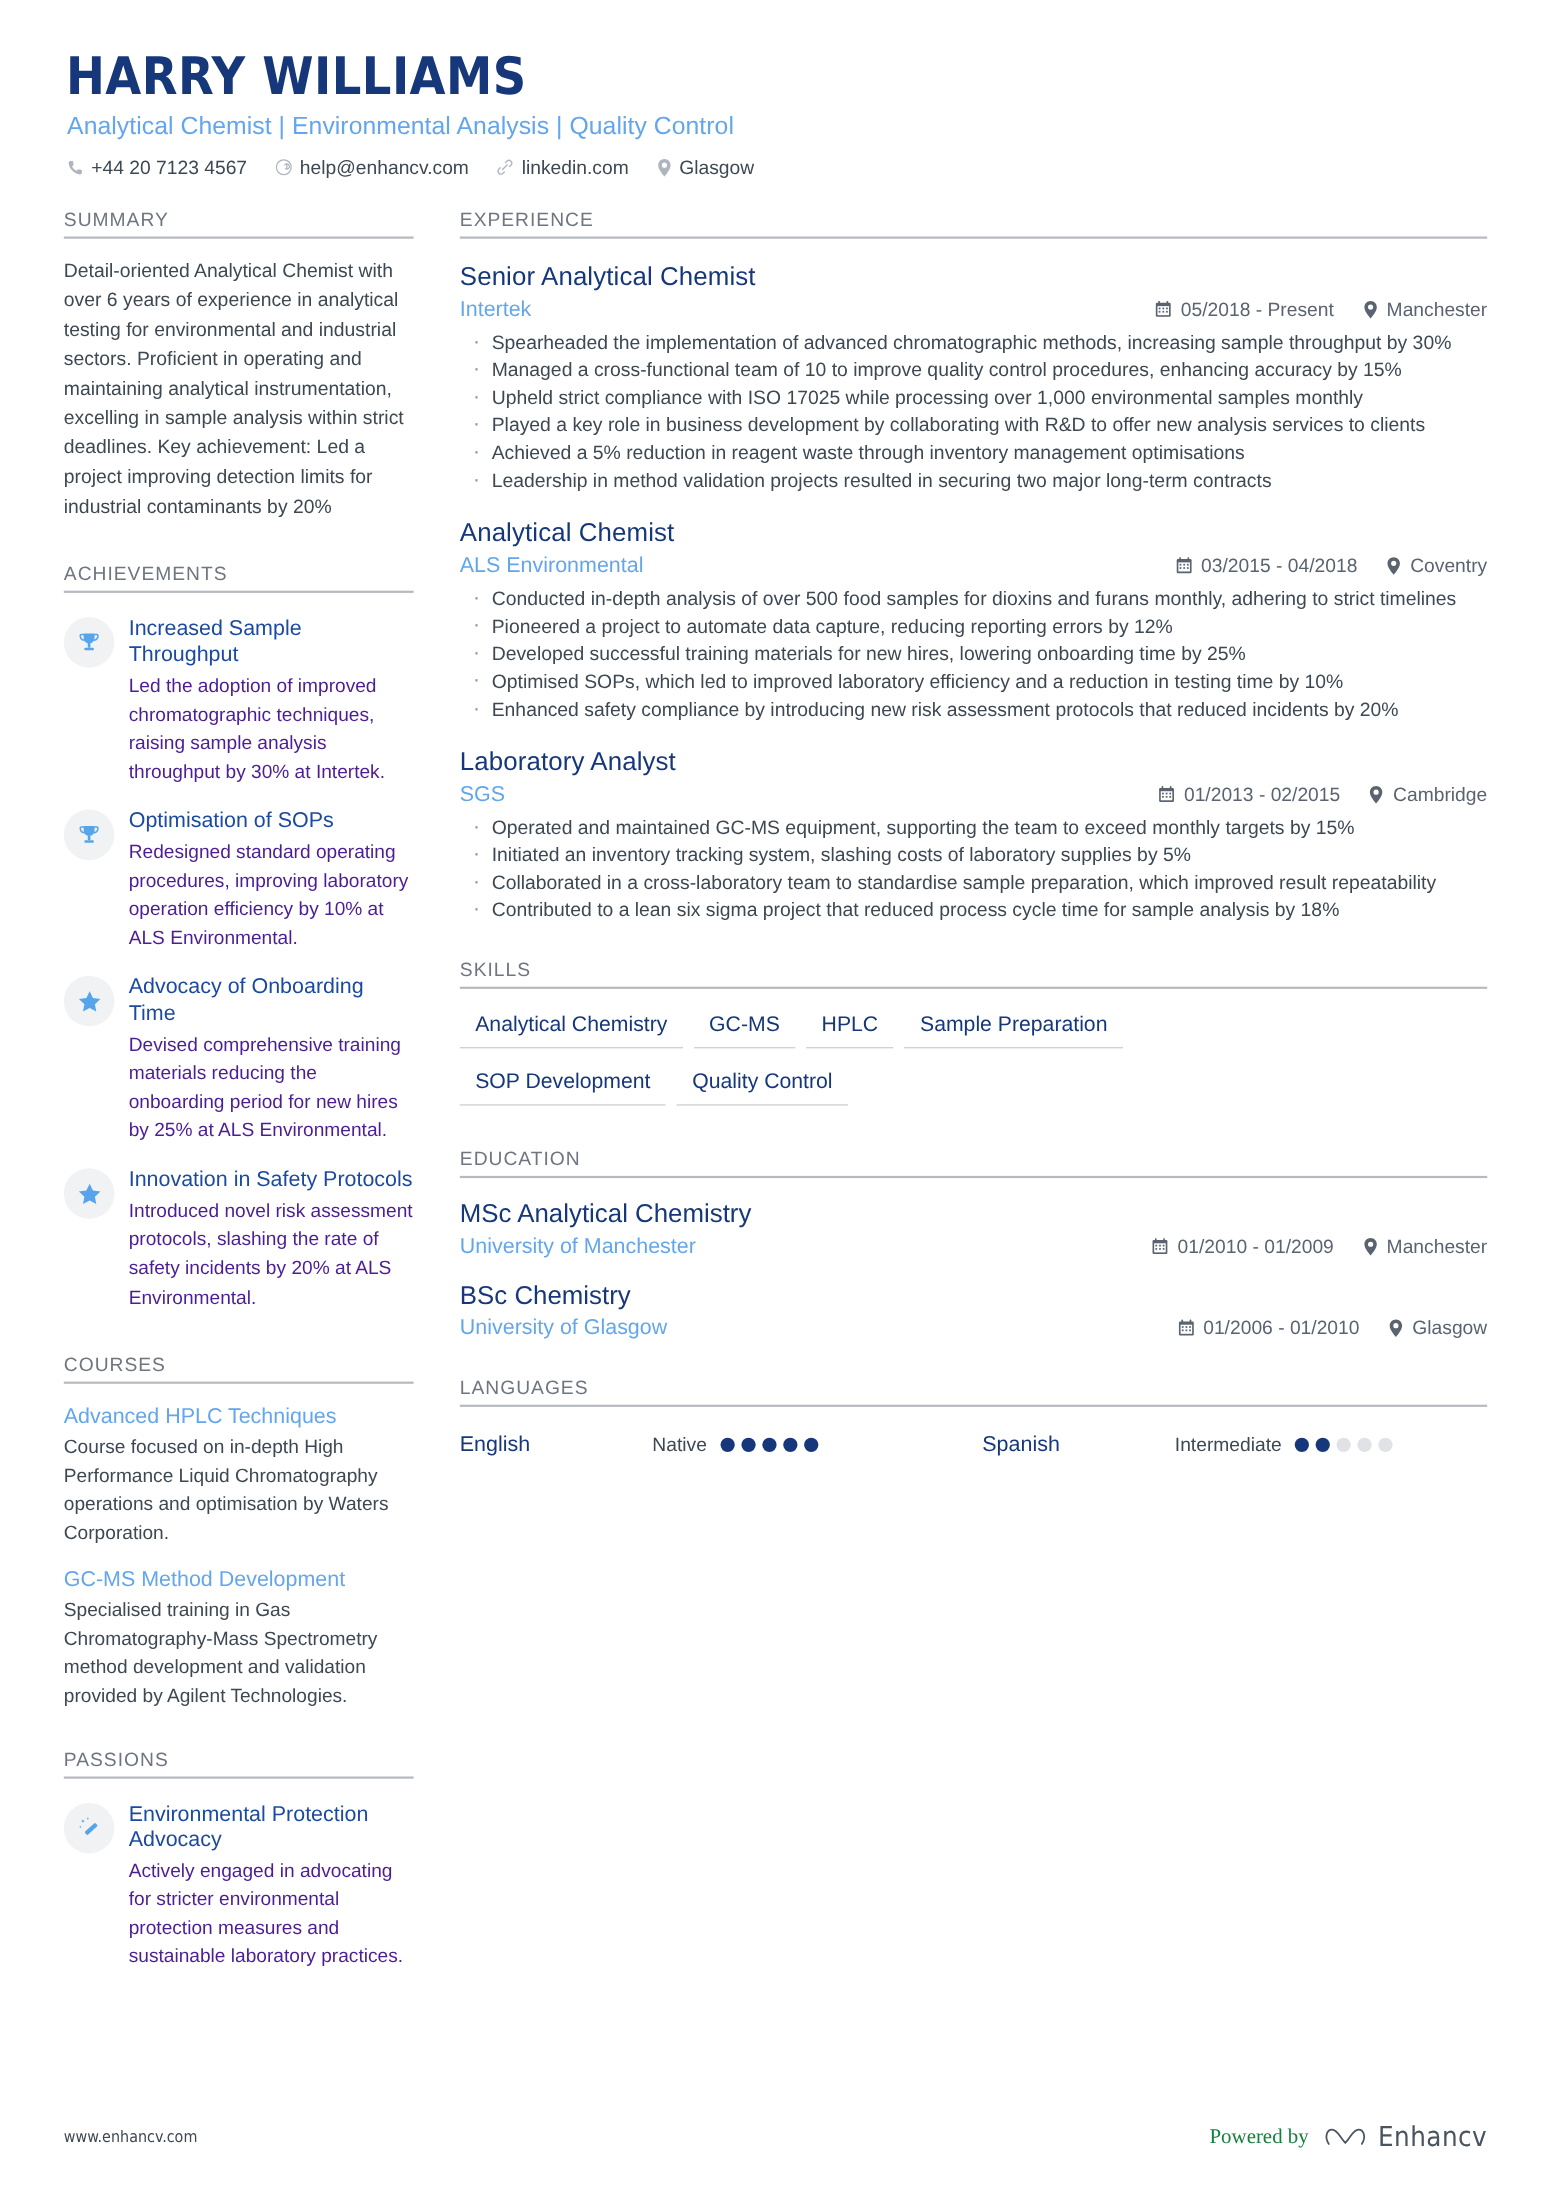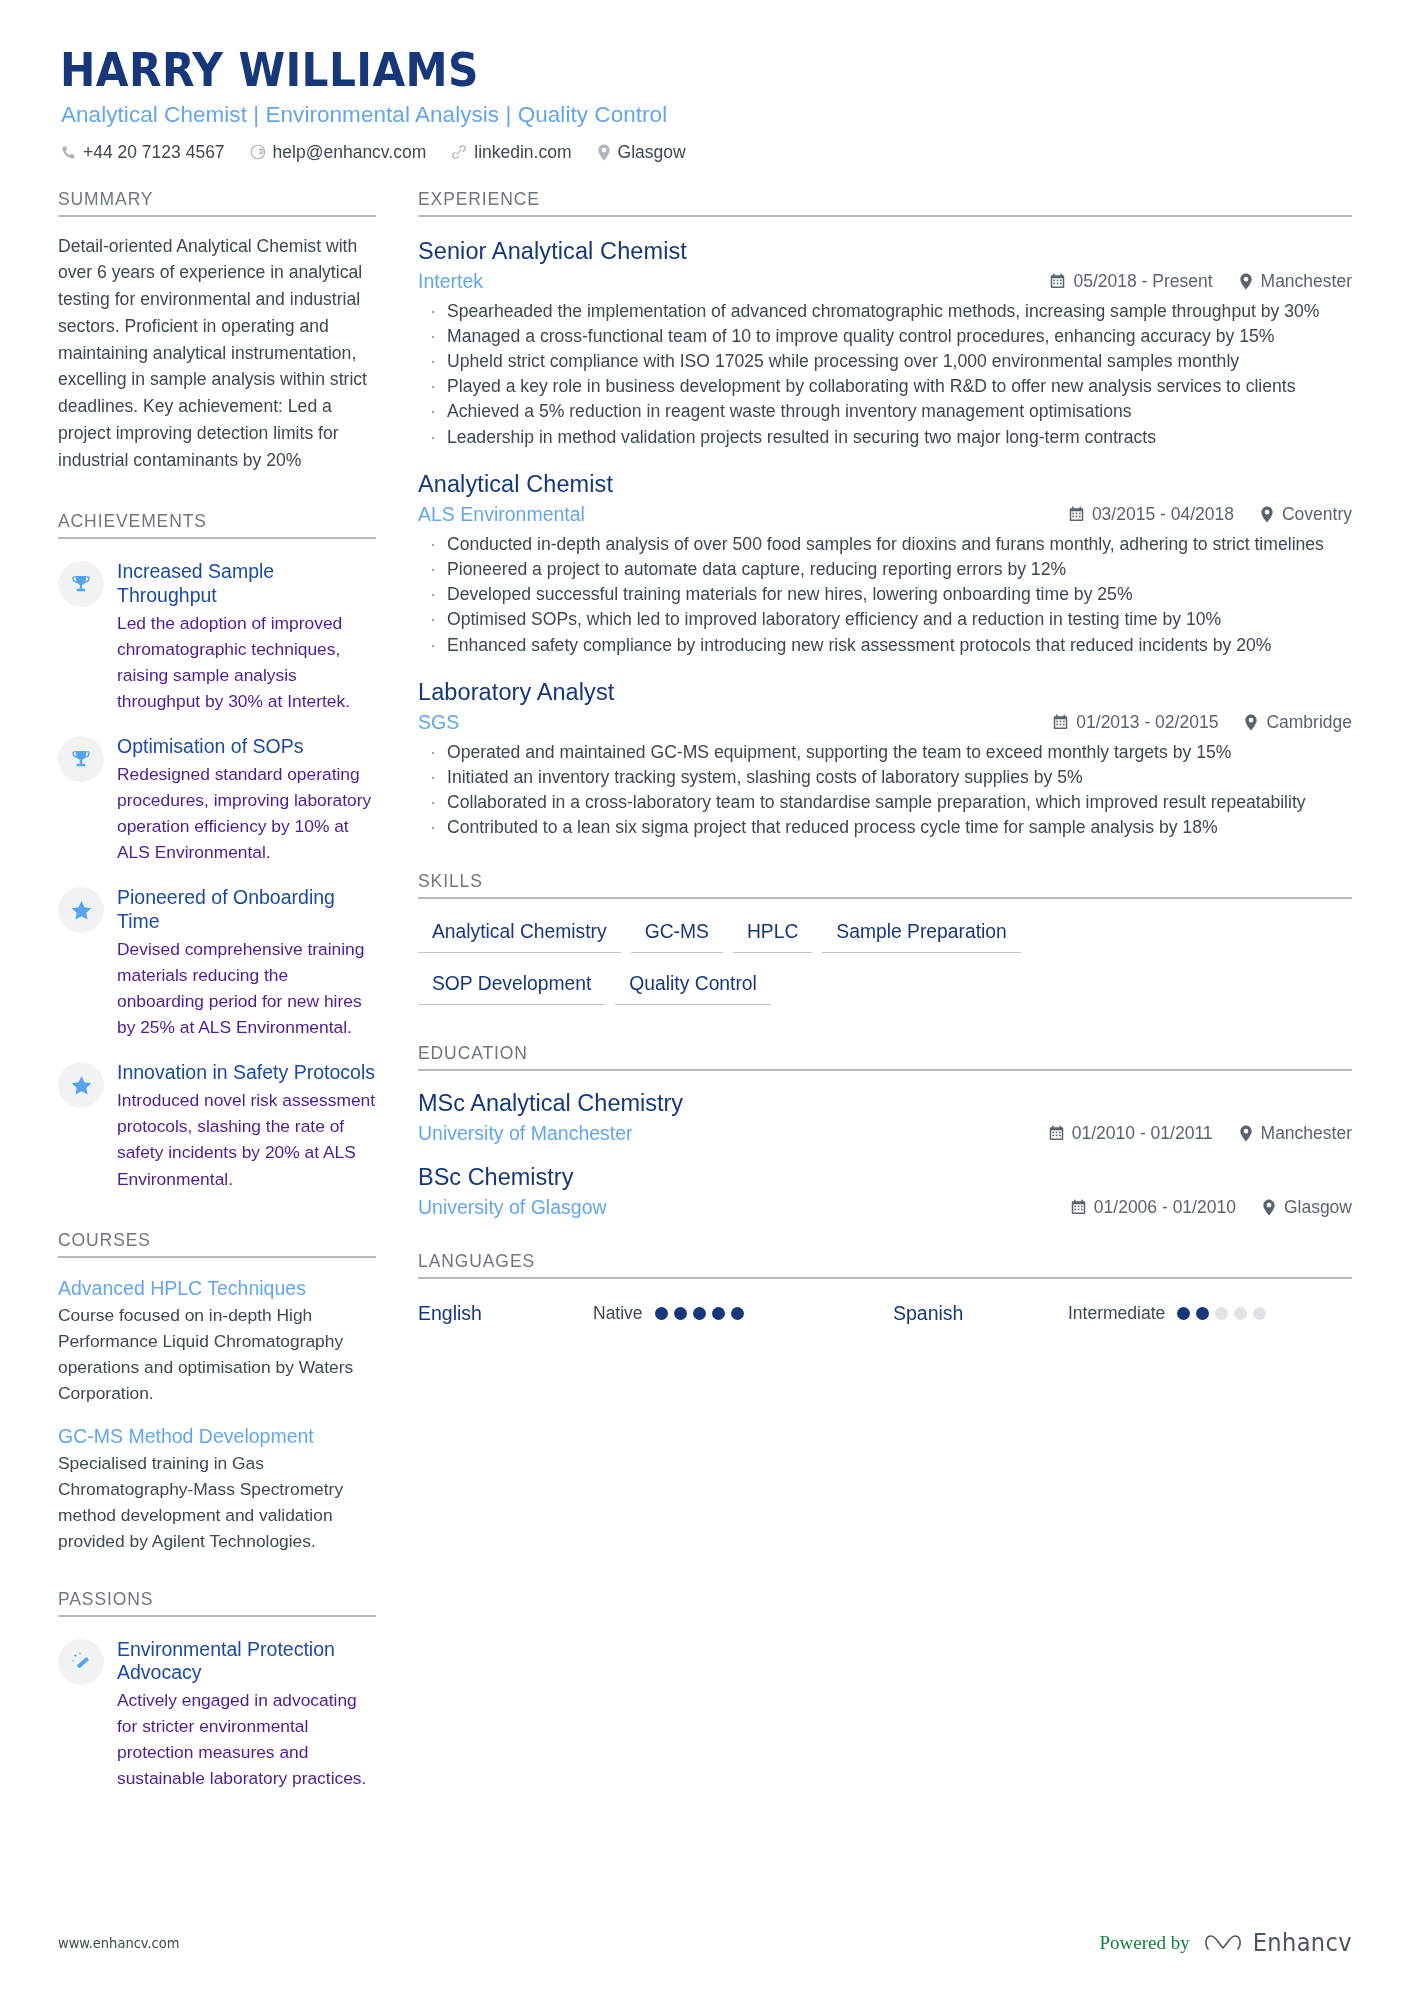--- a/index.html
+++ b/index.html
@@ -319,21 +319,21 @@
                 <div class="ach-desc">Redesigned standard operating procedures, improving laboratory operation efficiency by 10% at ALS Environmental.</div>
               </div>
             </div>
             <div class="ach-item">
               <span class="ach-icon-wrap">
                 <svg width="23" height="23" viewBox="0 0 24 24">
                   <path d="M12 2.2 L15.1 8.7 L22.2 9.6 L17 14.5 L18.3 21.5 L12 18 L5.7 21.5 L7 14.5 L1.8 9.6 L8.9 8.7 Z" fill="#56a5ea"></path>
                 </svg>
               </span>
               <div class="ach-body">
-                <div class="ach-title">Pioneered of Onboarding Time</div>
+                <div class="ach-title">Advocacy of Onboarding Time</div>
                 <div class="ach-desc">Devised comprehensive training materials reducing the onboarding period for new hires by 25% at ALS Environmental.</div>
               </div>
             </div>
             <div class="ach-item">
               <span class="ach-icon-wrap">
                 <svg width="23" height="23" viewBox="0 0 24 24">
                   <path d="M12 2.2 L15.1 8.7 L22.2 9.6 L17 14.5 L18.3 21.5 L12 18 L5.7 21.5 L7 14.5 L1.8 9.6 L8.9 8.7 Z" fill="#56a5ea"></path>
                 </svg>
               </span>
               <div class="ach-body">
@@ -550,21 +550,21 @@
                         <rect x="3.2" y="0.6" width="1.6" height="3.2" rx="0.6" fill="currentColor"></rect>
                         <rect x="11.2" y="0.6" width="1.6" height="3.2" rx="0.6" fill="currentColor"></rect>
                         <rect x="3.6" y="7" width="1.7" height="1.7" fill="currentColor"></rect>
                         <rect x="7.2" y="7" width="1.7" height="1.7" fill="currentColor"></rect>
                         <rect x="10.7" y="7" width="1.7" height="1.7" fill="currentColor"></rect>
                         <rect x="3.6" y="10.2" width="1.7" height="1.7" fill="currentColor"></rect>
                         <rect x="7.2" y="10.2" width="1.7" height="1.7" fill="currentColor"></rect>
                         <rect x="10.7" y="10.2" width="1.7" height="1.7" fill="currentColor"></rect>
                       </svg>
                     </span>
-                    <span>01/2010 - 01/2011</span>
+                    <span>01/2010 - 01/2009</span>
                   </span>
                   <span class="meta-chip">
                     <span class="ic">
                       <svg width="14" height="17" viewBox="0 0 14 18">
                         <path d="M7 0.6 C3.7 0.6 1 3.3 1 6.6 C1 11 7 17.4 7 17.4 C7 17.4 13 11 13 6.6 C13 3.3 10.3 0.6 7 0.6 Z M7 9 A2.5 2.5 0 1 1 7 4 A2.5 2.5 0 0 1 7 9 Z" fill="currentColor"></path>
                       </svg>
                     </span>
                     <span>Manchester</span>
                   </span>
                 </div>

